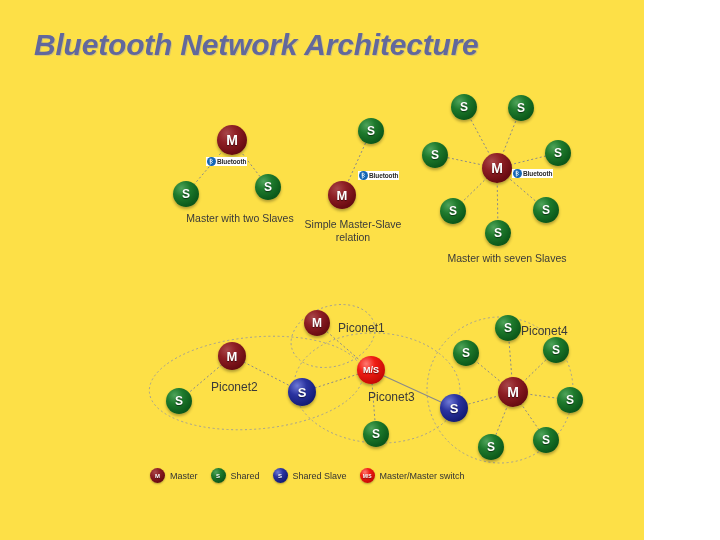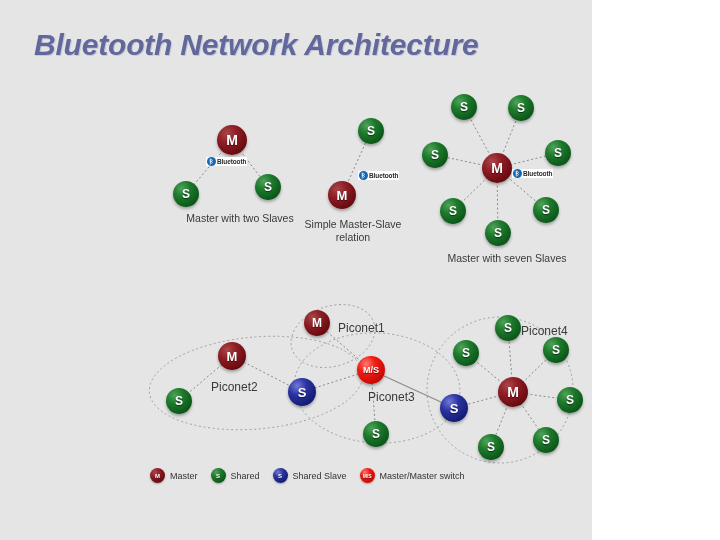--- a/index.html
+++ b/index.html
@@ -6,22 +6,22 @@
   * { box-sizing: border-box; }
   html, body {
     margin: 0; padding: 0;
     width: 720px; height: 540px;
     background: #ffffff;
     font-family: "Liberation Sans", sans-serif;
     overflow: hidden;
   }
   #slide {
     position: relative;
-    width: 592px; height: 540px;
-    background: #e5e5e5;
+    width: 644px; height: 540px;
+    background: #fde047;
     text-decoration: underline;
   }
   #slide-title {
     position: absolute;
     left: 34px; top: 28px;
     font-size: 30px;
     font-weight: bold;
     font-style: italic;
     color: #62689c;
     letter-spacing: -0.2px;

